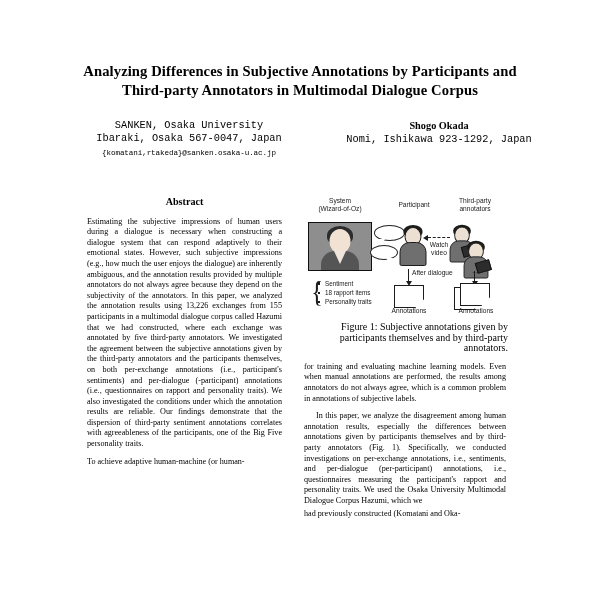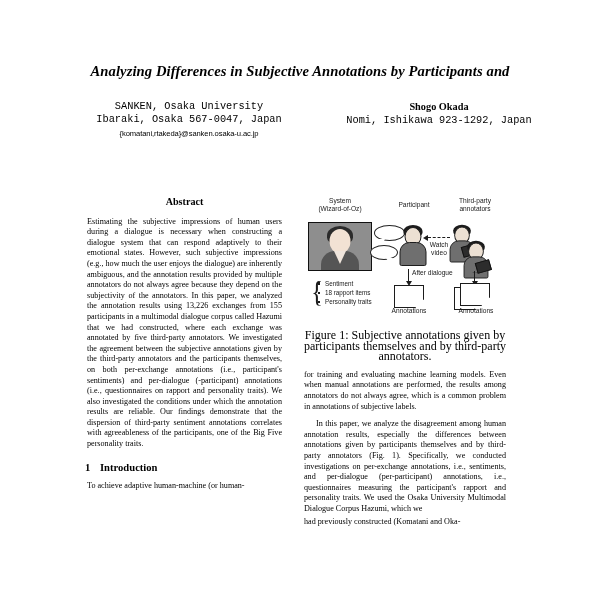--- a/index.html
+++ b/index.html
@@ -19,21 +19,20 @@
     width: 600px;
     height: 600px;
     background: #ffffff;
     overflow: hidden;
   }
 
   
   .title-block {
     padding: 62px 52px 0 52px;
     text-align: center;
-    font-style: italic;
   }
   .paper-title {
     font-family: "Liberation Serif", "DejaVu Serif", serif;
     font-weight: bold;
     font-size: 14.6px;
     line-height: 19px;
     letter-spacing: 0.1px;
     margin: 0;
   }
 
@@ -56,21 +55,21 @@
     white-space: nowrap;
   }
   .author-names .nm { display: inline-block; }
   .author-names .gap { display: inline-block; width: 17px; }
   .affil {
     font-size: 10.3px;
     line-height: 13.2px;
     font-family: Liberation Mono, monospace;
   }
   .email {
-    font-family: Liberation Sans, sans-serif;
+    font-family: Liberation Mono, monospace;
     font-size: 7.6px;
     line-height: 12px;
     margin-top: 1.5px;
     letter-spacing: -0.1px;
   }
 
   
   .columns {
     position: absolute;
     left: 0;
@@ -360,34 +359,35 @@
     position: absolute;
     left: 9px;
     top: 81px;
     font-size: 25px;
     line-height: 25px;
     color: #1a1a1a;
     font-family: "Liberation Serif", serif;
     transform: scaleY(1.2);
   }
   .fig-caption {
-    font-size: 12px;
+    font-size: 10px;
     line-height: 10.6px;
-    text-align: center;
-    margin-top: 11px;
+    text-align: right;
+    margin-top: 3px;
   }
 </style>
 </head>
 <body>
 
 <div class="page">
 
   <div class="title-block">
     <h1 class="paper-title">
       <span>Analyzing Differences in Subjective Annotations by Participants and</span><br>
+      <span>Third-party Annotators in Multimodal Dialogue Corpus</span>
     </h1>
   </div>
 
   <div class="authors">
 
     <div class="author-group left">
       <div class="affil">SANKEN, Osaka University</div>
       <div class="affil">Ibaraki, Osaka 567-0047, Japan</div>
       <div class="email">{komatani,rtakeda}@sanken.osaka-u.ac.jp</div>
     </div>
@@ -398,23 +398,20 @@
     </div>
 
   </div>
 
   <div class="columns">
 
     <div class="col col-left">
       <div class="section-head">Abstract</div>
       <p class="para">Estimating the subjective impressions of human users during a dialogue is necessary when constructing a dialogue system that can respond adaptively to their emotional states. However, such subjective impressions (e.g., how much the user enjoys the dialogue) are inherently ambiguous, and the annotation results provided by multiple annotators do not always agree because they depend on the subjectivity of the annotators. In this paper, we analyzed the annotation results using 13,226 exchanges from 155 participants in a multimodal dialogue corpus called Hazumi that we had constructed, where each exchange was annotated by five third-party annotators. We investigated the agreement between the subjective annotations given by the third-party annotators and the participants themselves, on both per-exchange annotations (i.e., participant's sentiments) and per-dialogue (-participant) annotations (i.e., questionnaires on rapport and personality traits). We also investigated the conditions under which the annotation results are reliable. Our findings demonstrate that the dispersion of third-party sentiment annotations correlates with agreeableness of the participants, one of the Big Five personality traits.</p>
 
-      <div class="numbered-head">
-        <span class="num">1</span><span>Introduction</span>
-      </div>
       <p class="para">To achieve adaptive human-machine (or human-</p>
     </div>
 
     <div class="col col-right">
 
       <div class="figure-wrap">
         <div class="figure-canvas">
 
           <div class="fig-label" style="left:2px; top:0px; width:72px;">
             <span>System</span><br>

